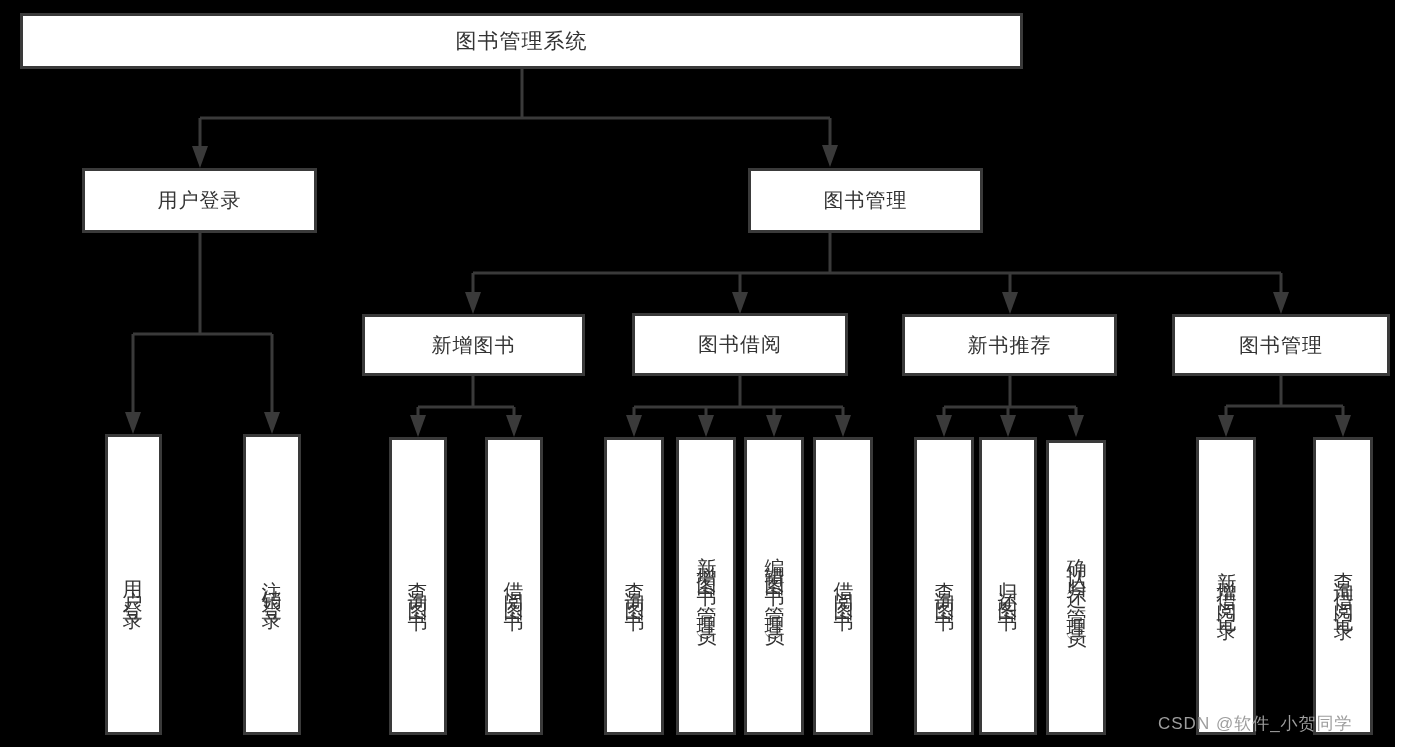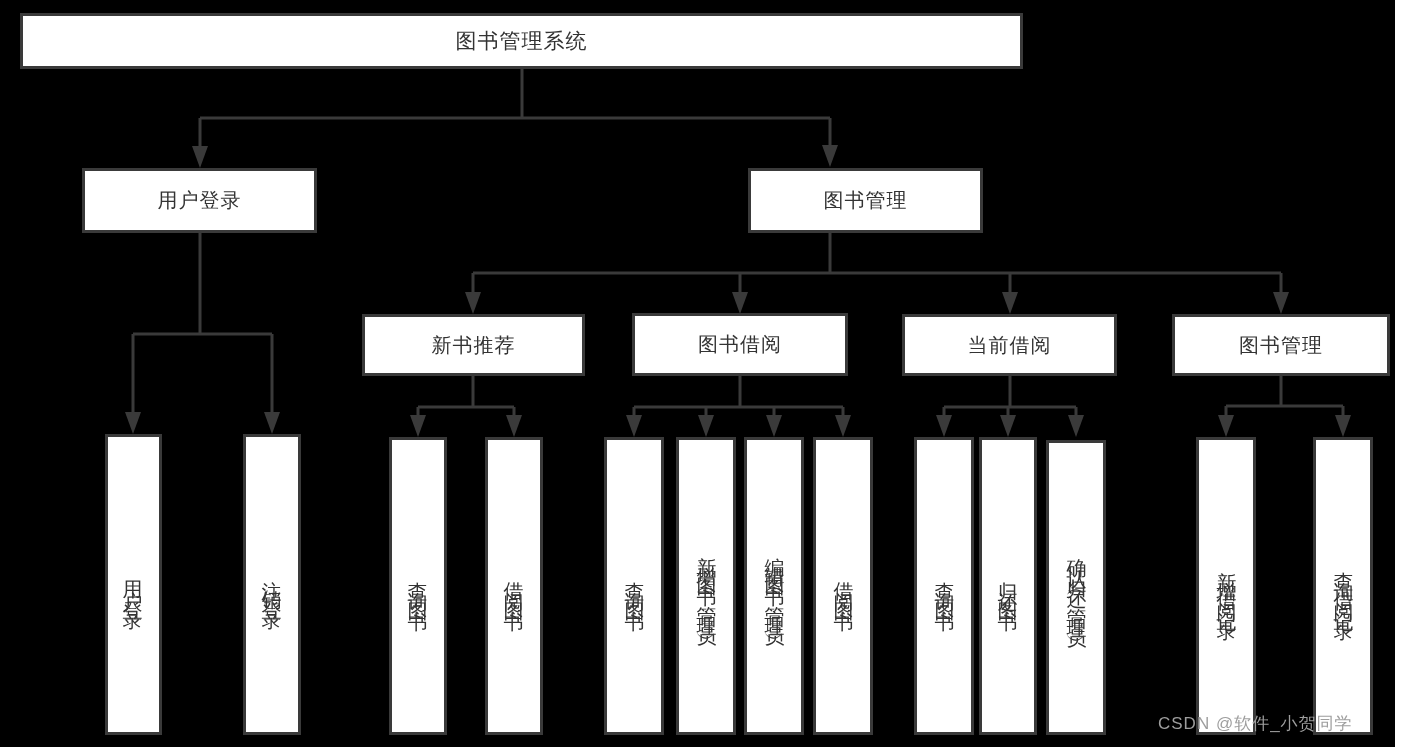--- a/index.html
+++ b/index.html
@@ -89,23 +89,23 @@
     <path d="M1281 376 L1281 406 M1226 406 L1343 406 M1226 406 L1226 416 M1343 406 L1343 416"></path>
     <polygon points="1218,415 1234,415 1226,437"></polygon>
     <polygon points="1335,415 1351,415 1343,437"></polygon>
   </svg>
 
   <div class="node hbox title" style="left:20px;top:13px;width:1003px;height:56px">图书管理系统</div>
 
   <div class="node hbox" style="left:82px;top:168px;width:235px;height:65px">用户登录</div>
   <div class="node hbox" style="left:748px;top:168px;width:235px;height:65px">图书管理</div>
 
-  <div class="node hbox" style="left:362px;top:314px;width:223px;height:62px">新书推荐</div>
+  <div class="node hbox" style="left:362px;top:314px;width:223px;height:62px">新增图书</div>
   <div class="node hbox" style="left:632px;top:313px;width:216px;height:63px">图书借阅</div>
-  <div class="node hbox" style="left:902px;top:314px;width:215px;height:62px">当前借阅</div>
+  <div class="node hbox" style="left:902px;top:314px;width:215px;height:62px">新书推荐</div>
   <div class="node hbox" style="left:1172px;top:314px;width:218px;height:62px">图书管理</div>
 
   <div class="node vbox" style="left:105px;top:434px;width:57px;height:301px">用户登录</div>
   <div class="node vbox" style="left:243px;top:434px;width:58px;height:301px">注销登录</div>
 
   <div class="node vbox" style="left:389px;top:437px;width:58px;height:298px">查询图书</div>
   <div class="node vbox" style="left:485px;top:437px;width:58px;height:298px">借阅图书</div>
 
   <div class="node vbox" style="left:604px;top:437px;width:60px;height:298px">查询图书</div>
   <div class="node vbox" style="left:676px;top:437px;width:60px;height:298px">新增图书（管理员）</div>

